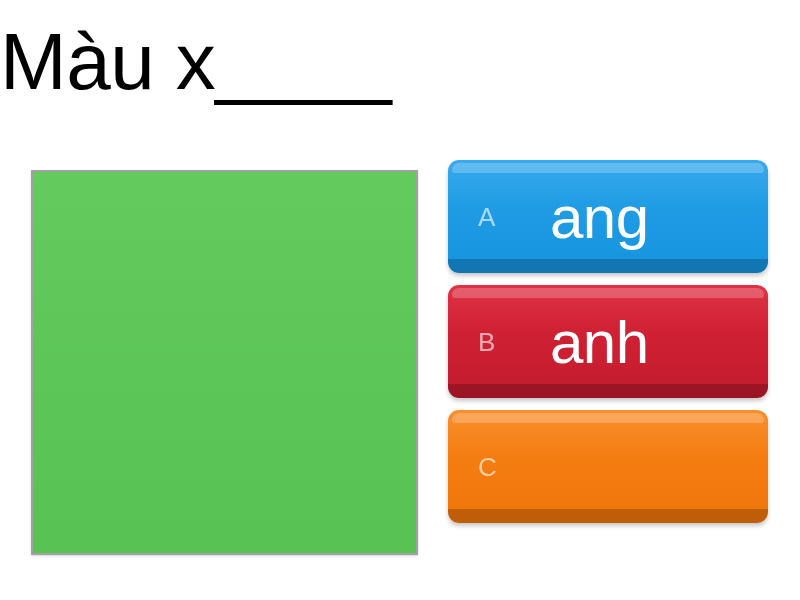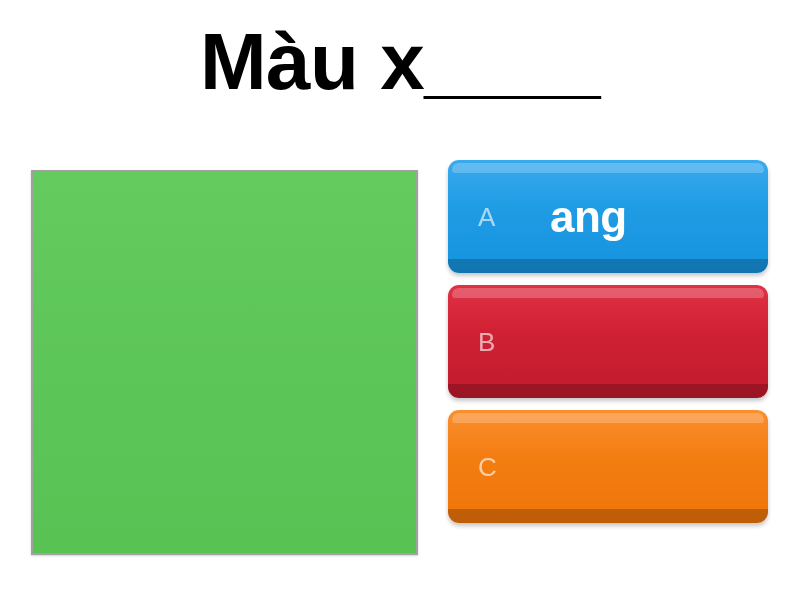--- a/index.html
+++ b/index.html
@@ -14,24 +14,23 @@
     font-family: "Liberation Sans", sans-serif;
     position: relative;
   }
 
   
   #quiz-title {
     position: absolute;
     left: 0;
     top: 22px;
     width: 800px;
-    text-align: center;
     font-size: 80px;
     line-height: 1.0;
-    font-weight: 700;
+    font-weight: 400;
     color: #000000;
     letter-spacing: -0.5px;
     white-space: pre;
   }
 
   
   #stage {
     position: absolute;
     left: 0;
     top: 160px;
@@ -120,22 +119,22 @@
     color: rgba(255,255,255,0.62);
     line-height: 1;
   }
   .answer-text {
     position: absolute;
     left: 0; right: 0;
     top: 50%;
     transform: translateY(-50%);
     padding-left: 102px;
     padding-right: 30px;
-    font-size: 44px;
-    font-weight: 700;
+    font-size: 60px;
+    font-weight: 400;
     color: #ffffff;
     line-height: 1.05;
     letter-spacing: -0.5px;
   }
 
   
   .opt-a {
     background: linear-gradient(180deg, #3aaaee 0%, #1f9ce4 42%, #1693de 100%);
     box-shadow: 0 3px 4px rgba(0,0,0,0.22);
   }
@@ -163,20 +162,21 @@
 
     <button class="answer-btn opt-a">
       <span class="bevel"></span>
       <span class="answer-letter">A</span>
       <span class="answer-text">ang</span>
     </button>
 
     <button class="answer-btn opt-b">
       <span class="bevel"></span>
       <span class="answer-letter">B</span>
+      <span class="answer-text">anh</span>
     </button>
 
     <button class="answer-btn opt-c">
       <span class="bevel"></span>
       <span class="answer-letter">C</span>
     </button>
 
   </div>
 </div>
 

